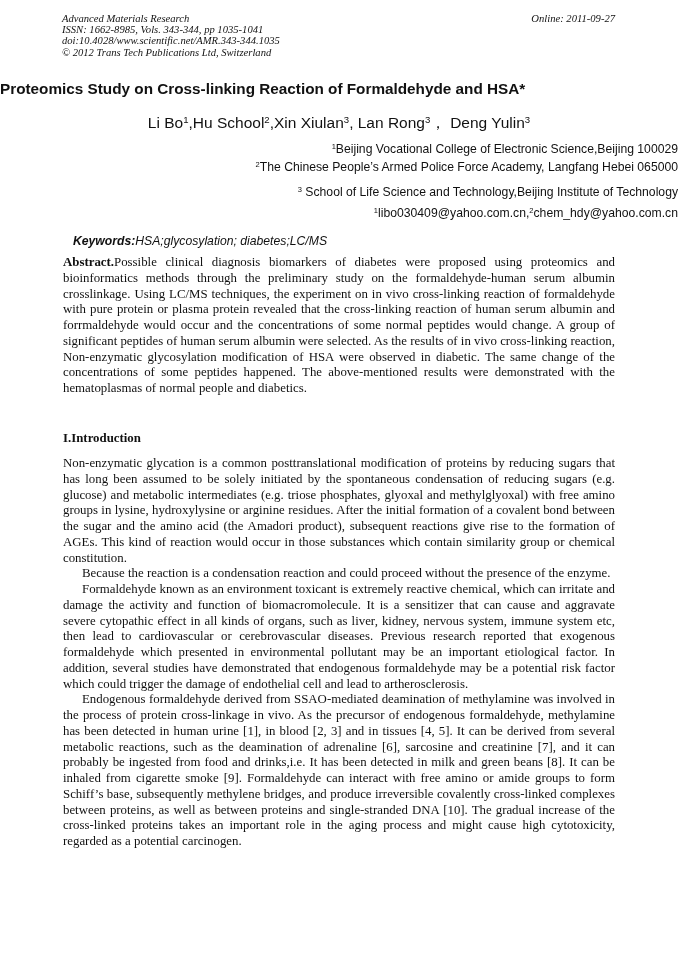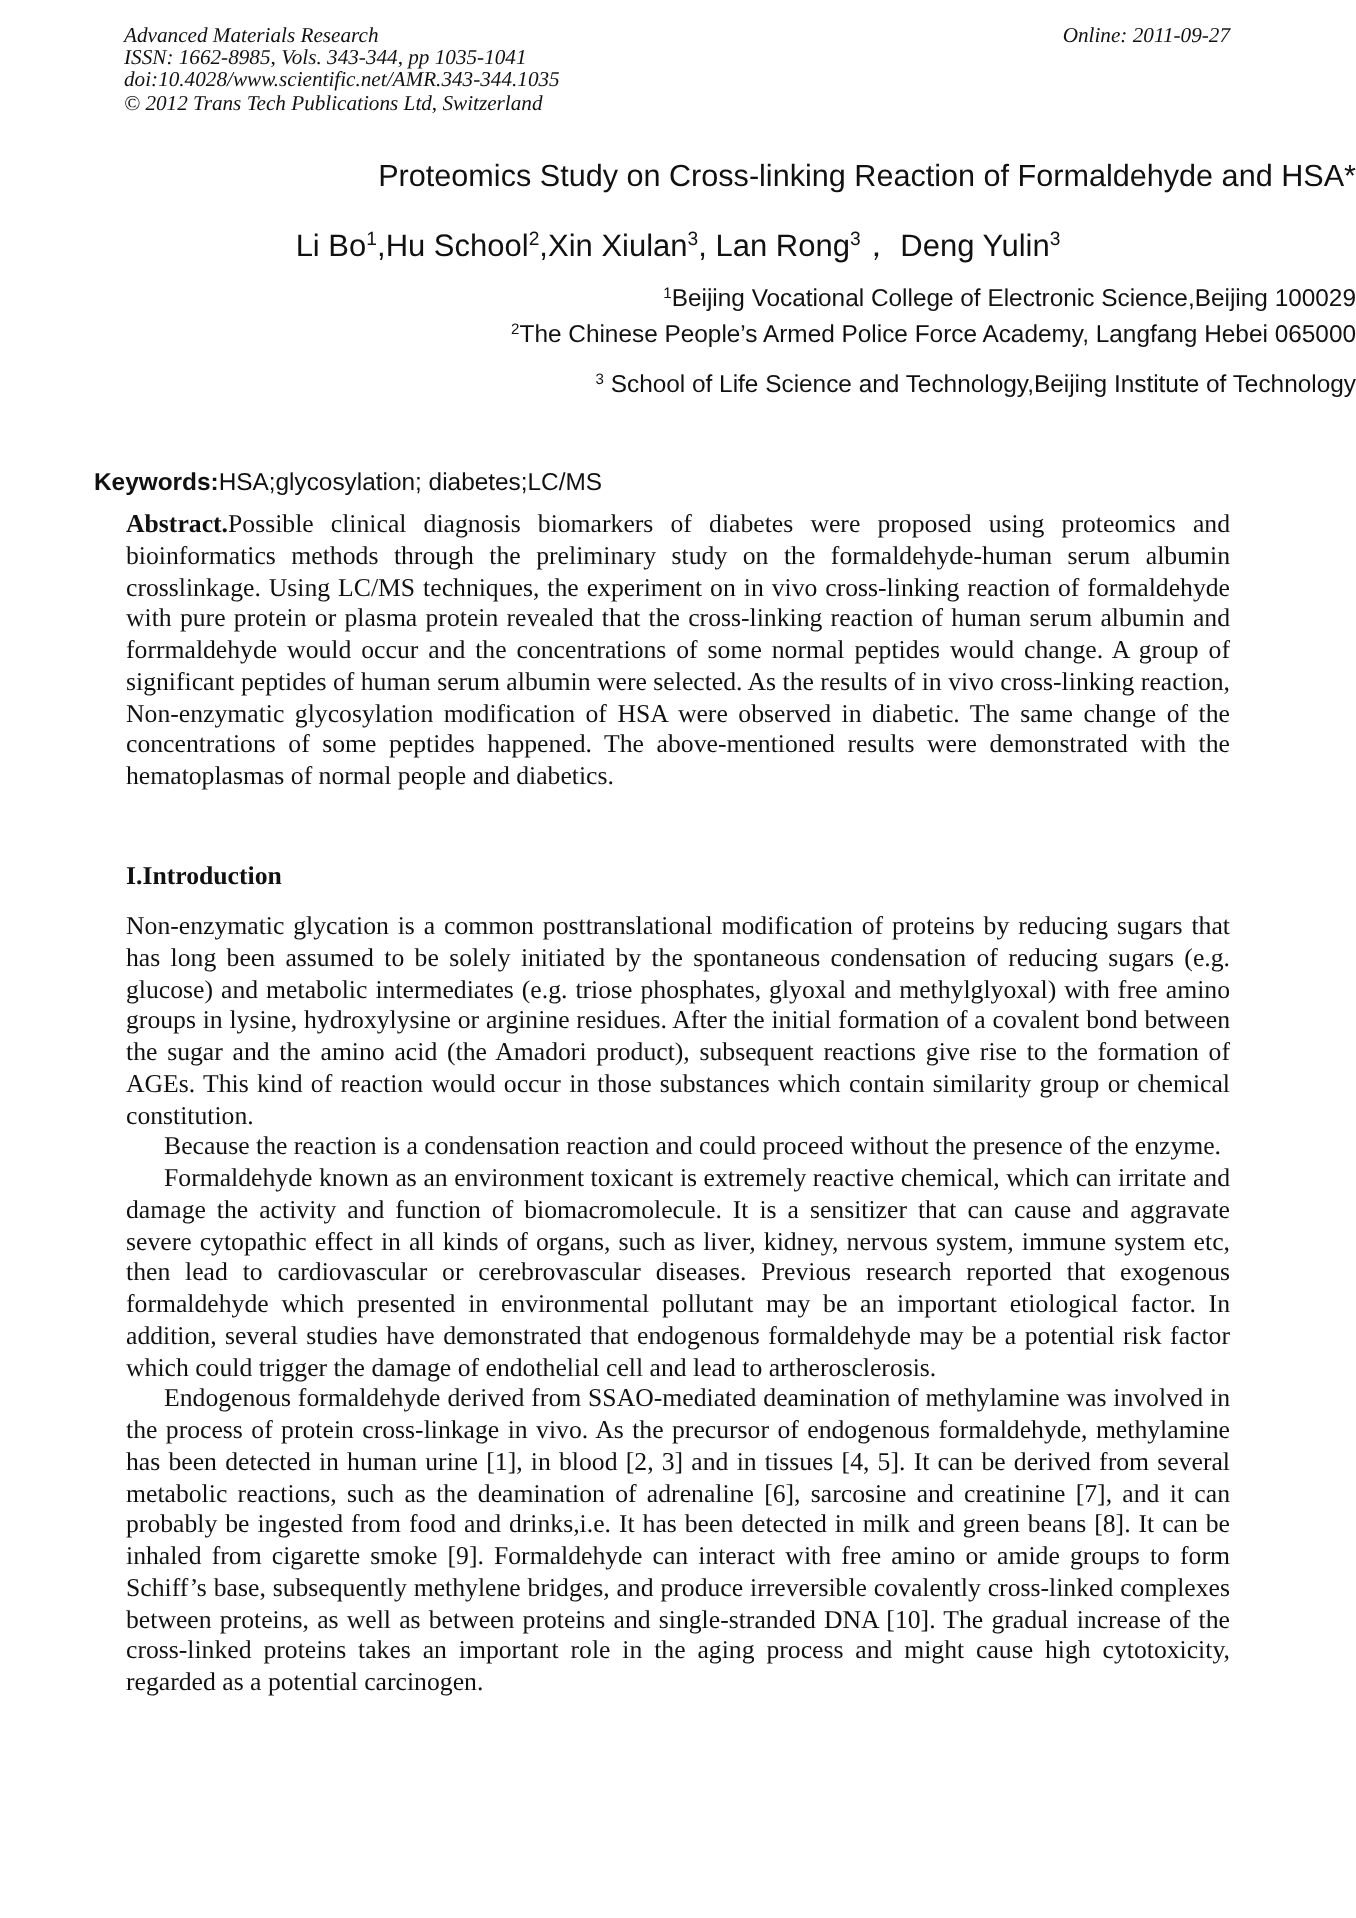--- a/index.html
+++ b/index.html
@@ -6,35 +6,35 @@
     body {
       width: 678px; height: 959px; overflow: hidden; position: relative;
       color: #111111;
       font-family: "Liberation Serif", serif;
     }
     .page { position: absolute; left: 0; top: 0; width: 678px; height: 959px; }
     .hdr { position: absolute; top: 13px; font-style: italic; font-size: 10.6px; line-height: 11.2px; font-family: "Liberation Serif", serif; }
     .hdr-left { left: 62px; }
     .hdr-right { right: 63px; top: 13px; }
     .title {
-      position: absolute; left: 0; width: 678px; top: 80px; text-align: right;
-      font-family: "Liberation Sans", sans-serif; font-weight: normal; font-size: 15.3px;
+      position: absolute; left: 0; width: 678px; top: 80px; text-align: left;
+      font-family: "Liberation Sans", sans-serif; font-weight: bold; font-size: 15.3px;
     }
     .authors {
       position: absolute; left: 0; width: 678px; top: 113px; text-align: center;
       font-family: "Liberation Sans", sans-serif; font-size: 15.5px;
     }
     .aff {
       position: absolute; left: 0; width: 678px; text-align: right;
       font-family: "Liberation Sans", sans-serif; font-size: 12.2px;
     }
     sup { font-size: 0.62em; vertical-align: 0.55em; line-height: 0; }
     .keywords {
-      position: absolute; left: 47px; top: 234px;
-      font-family: "Liberation Sans", sans-serif; font-size: 12.2px;
+      position: absolute; left: 73px; top: 234px;
+      font-family: "Liberation Sans", sans-serif; font-size: 12.2px; font-style: italic;
     }
     .keywords b { font-weight: bold; }
     .body-text {
       position: absolute; left: 63px; width: 552px;
       font-size: 12.85px; line-height: 15.75px; text-align: justify;
       font-family: "Liberation Serif", serif;
     }
     .body-text p { margin: 0; }
     .indent { text-indent: 19px; }
     .abstract { top: 255px; }
@@ -59,20 +59,21 @@
 
   <div class="title">Proteomics Study on Cross-linking Reaction of Formaldehyde and HSA*</div>
 
   <div class="authors">
     <span><span>Li Bo</span><sup>1</sup><span>,</span></span><span><span>Hu School</span><sup>2</sup><span>,</span></span><span><span>Xin Xiulan</span><sup>3</sup><span>, </span></span><span><span>Lan Rong</span><sup>3</sup><span>，</span></span><span> <span>Deng Yulin</span><sup>3</sup></span>
   </div>
 
   <div class="aff" style="top:142px;"><sup>1</sup><span>Beijing Vocational College of Electronic Science,Beijing 100029</span></div>
   <div class="aff" style="top:160px;"><sup>2</sup><span>The Chinese People’s Armed Police Force Academy, Langfang Hebei 065000</span></div>
   <div class="aff" style="top:185px;"><sup>3</sup><span> School of Life Science and Technology,Beijing Institute of Technology</span></div>
+  <div class="aff" style="top:206px;"><sup>1</sup><span>libo030409@yahoo.com.cn,</span><sup>2</sup><span>chem_hdy@yahoo.com.cn</span></div>
 
   <div class="keywords"><b>Keywords:</b><span>HSA;glycosylation; diabetes;LC/MS</span></div>
 
   <div class="body-text abstract">
     <p><b>Abstract.</b><span>Possible clinical diagnosis biomarkers of diabetes were proposed using proteomics and bioinformatics methods through the preliminary study on the formaldehyde-human serum albumin crosslinkage. Using LC/MS techniques, the experiment on in vivo cross-linking reaction of formaldehyde with pure protein or plasma protein revealed that the cross-linking reaction of human serum albumin and forrmaldehyde would occur and the concentrations of some normal peptides would change. A group of significant peptides of human serum albumin were selected. As the results of in vivo cross-linking reaction, Non-enzymatic glycosylation modification of HSA were observed in diabetic. The same change of the concentrations of some peptides happened. The above-mentioned results were demonstrated with the hematoplasmas of normal people and diabetics.</span></p>
   </div>
 
   <div class="section-heading">I.Introduction</div>
 
   <div class="body-text intro">

